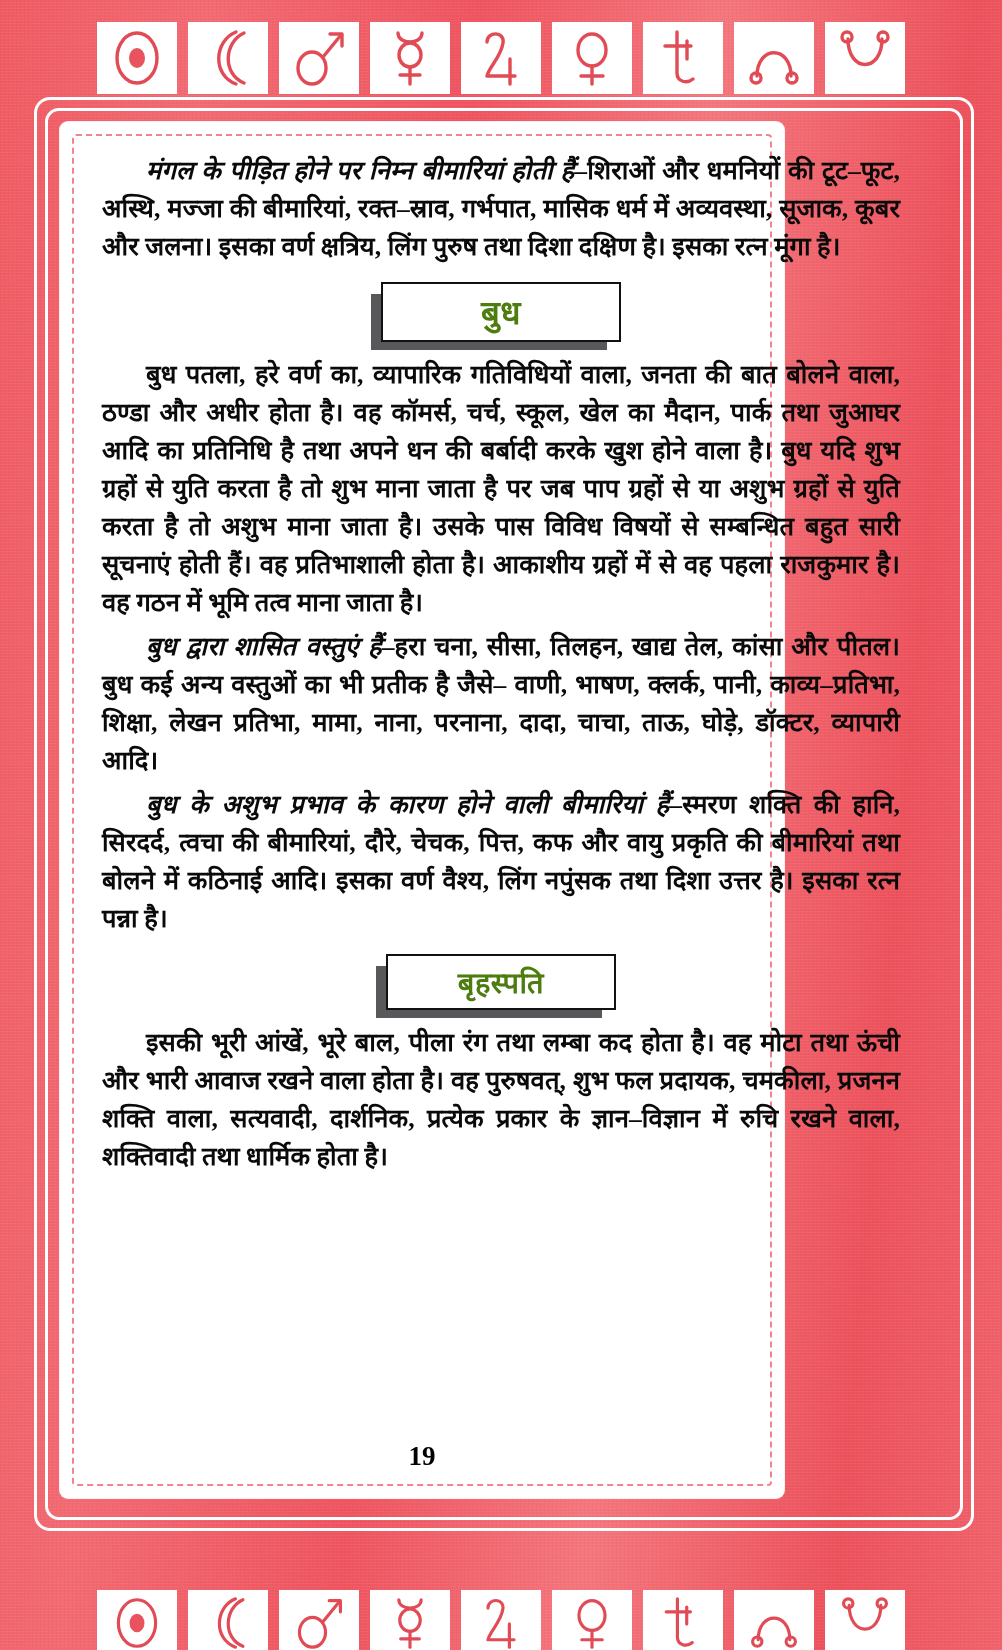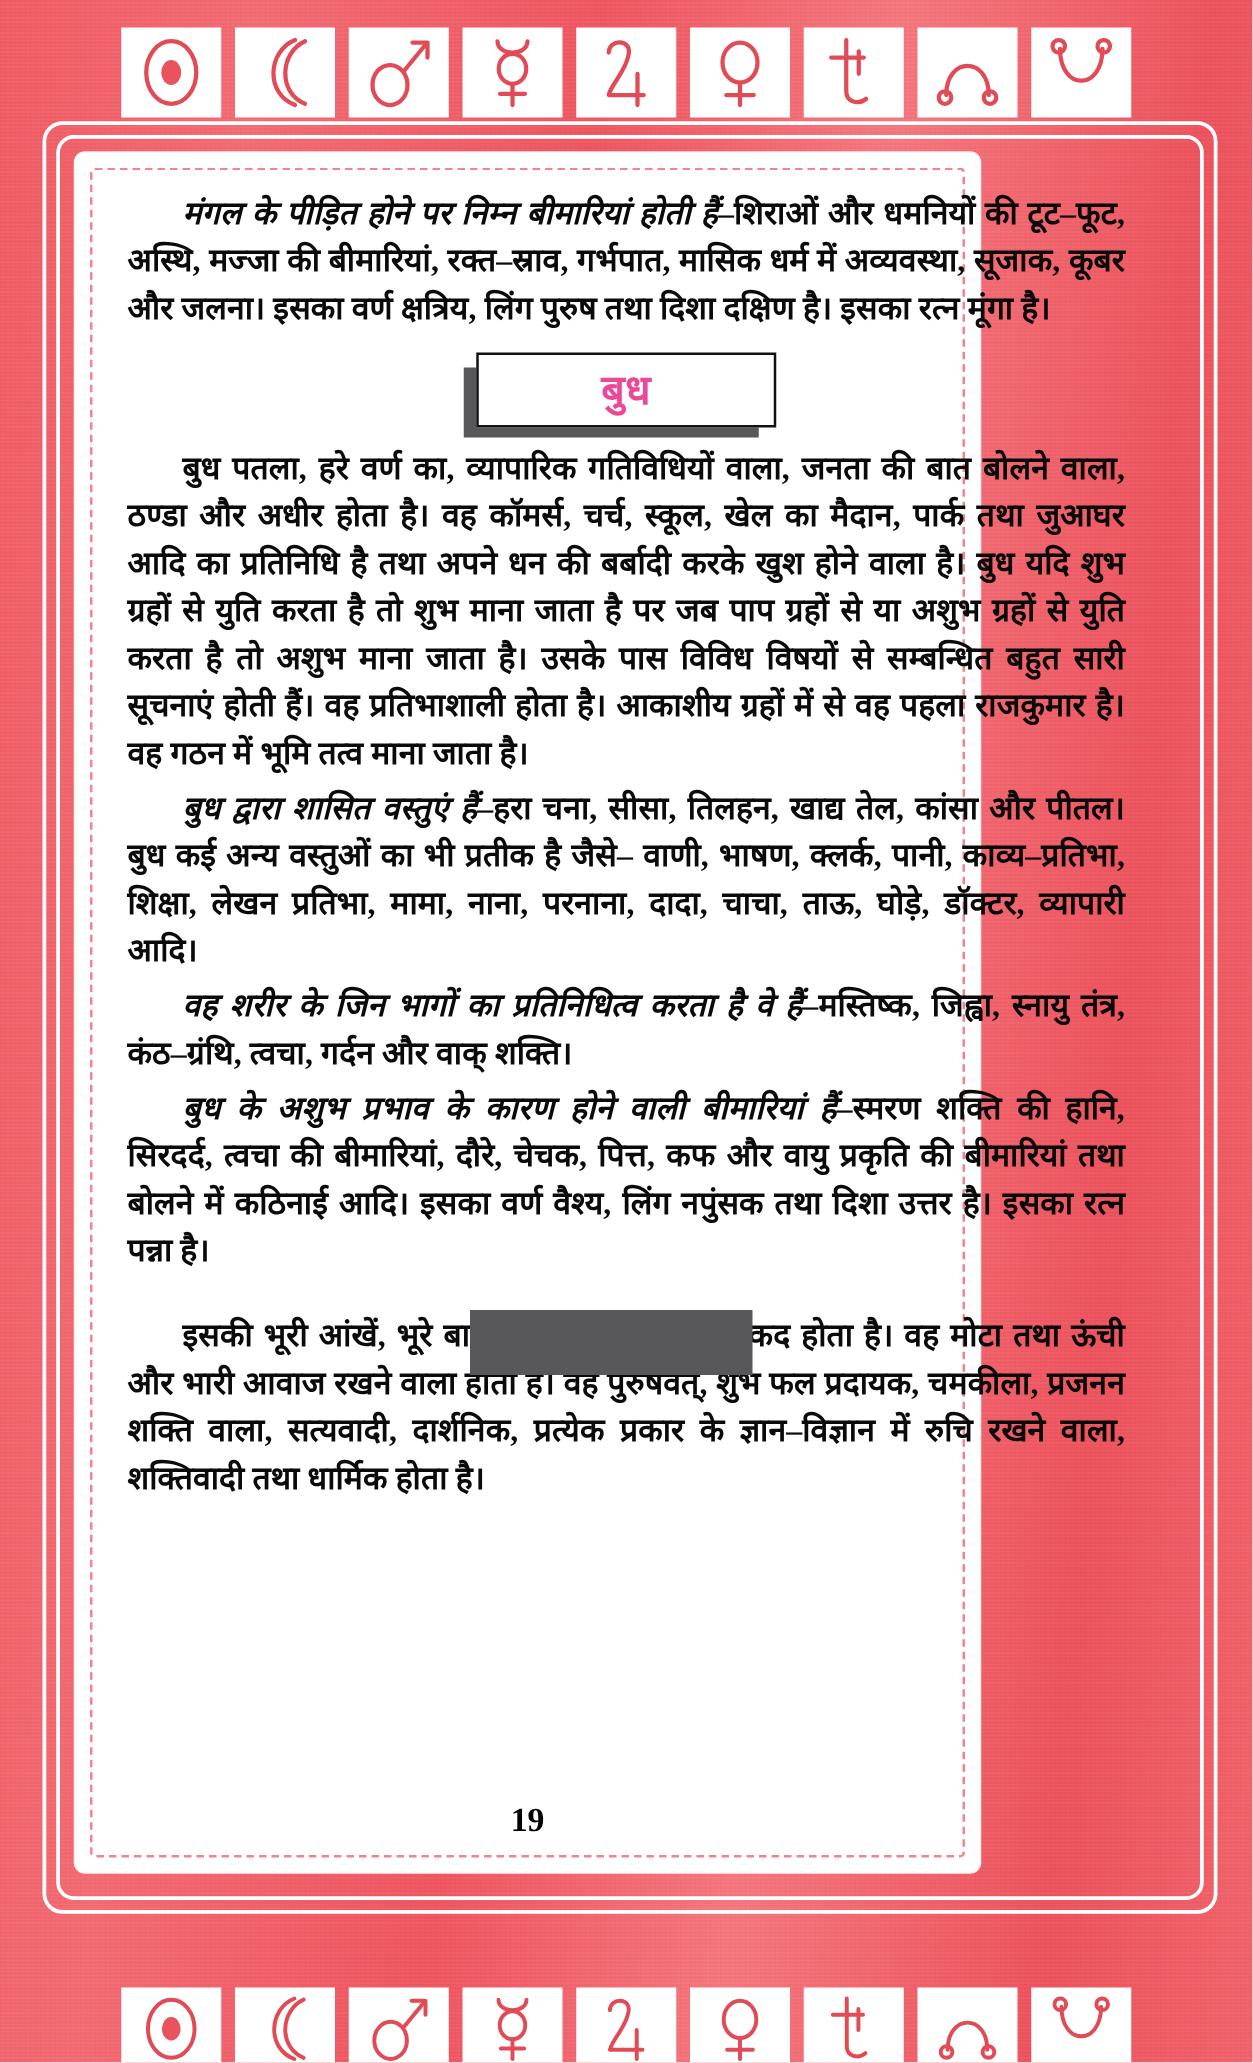--- a/index.html
+++ b/index.html
@@ -146,21 +146,21 @@
     background: #ffffff;
     display: flex;
     align-items: center;
     justify-content: center;
     z-index: 2;
   }
   .heading-box .h-text {
     font-family: "Liberation Serif", serif;
     font-size: 33px;
     font-weight: 800;
-    color: #ec4899;
+    color: #4d7c0f;
     letter-spacing: .5px;
     line-height: 1;
     transform: translateY(1px);
   }
   .heading-shadow {
     position: absolute;
     width: 236px;
     height: 56px;
     background: #58585a;
     transform: translate(-12px, 12px);
@@ -295,26 +295,28 @@
         <div class="heading-shadow"></div>
         <div class="heading-box">
           <span class="h-text">बुध</span>
         </div>
       </div>
 
       <p class="para indent">बुध पतला, हरे वर्ण का, व्यापारिक गतिविधियों वाला, जनता की बात बोलने वाला, ठण्डा और अधीर होता है। वह कॉमर्स, चर्च, स्कूल, खेल का मैदान, पार्क तथा जुआघर आदि का प्रतिनिधि है तथा अपने धन की बर्बादी करके खुश होने वाला है। बुध यदि शुभ ग्रहों से युति करता है तो शुभ माना जाता है पर जब पाप ग्रहों से या अशुभ ग्रहों से युति करता है तो अशुभ माना जाता है। उसके पास विविध विषयों से सम्बन्धित बहुत सारी सूचनाएं होती हैं। वह प्रतिभाशाली होता है। आकाशीय ग्रहों में से वह पहला राजकुमार है। वह गठन में भूमि तत्व माना जाता है।</p>
 
       <p class="para indent"><span class="lead">बुध द्वारा शासित वस्तुएं हैं</span><span>–हरा चना, सीसा, तिलहन, खाद्य तेल, कांसा और पीतल। बुध कई अन्य वस्तुओं का भी प्रतीक है जैसे– वाणी, भाषण, क्लर्क, पानी, काव्य–प्रतिभा, शिक्षा, लेखन प्रतिभा, मामा, नाना, परनाना, दादा, चाचा, ताऊ, घोड़े, डॉक्टर, व्यापारी आदि।</span></p>
 
-      <p class="para indent"><span class="lead">वह शरीर के जिन भागों का प्रतिनिधित्व करता है वे हैं</span><span>–मस्तिष्क, जिह्वा, स्नायु तंत्र, कंठ–ग्रंथि, त्वचा, गर्दन और वाक् शक्ति।</span></p>
 
       <p class="para indent"><span class="lead">बुध के अशुभ प्रभाव के कारण होने वाली बीमारियां हैं</span><span>–स्मरण शक्ति की हानि, सिरदर्द, त्वचा की बीमारियां, दौरे, चेचक, पित्त, कफ और वायु प्रकृति की बीमारियां तथा बोलने में कठिनाई आदि। इसका वर्ण वैश्य, लिंग नपुंसक तथा दिशा उत्तर है। इसका रत्न पन्ना है।</span></p>
 
       <div class="heading-wrap jup">
         <div class="heading-shadow"></div>
+        <div class="heading-box">
+          <span class="h-text">बृहस्पति</span>
+        </div>
       </div>
 
       <p class="para indent">इसकी भूरी आंखें, भूरे बाल, पीला रंग तथा लम्बा कद होता है। वह मोटा तथा ऊंची और भारी आवाज रखने वाला होता है। वह पुरुषवत्, शुभ फल प्रदायक, चमकीला, प्रजनन शक्ति वाला, सत्यवादी, दार्शनिक, प्रत्येक प्रकार के ज्ञान–विज्ञान में रुचि रखने वाला, शक्तिवादी तथा धार्मिक होता है।</p>
 
     </div>
 
     <div class="page-number">19</div>
   </div>
 
   <div class="symbol-strip bottom">

